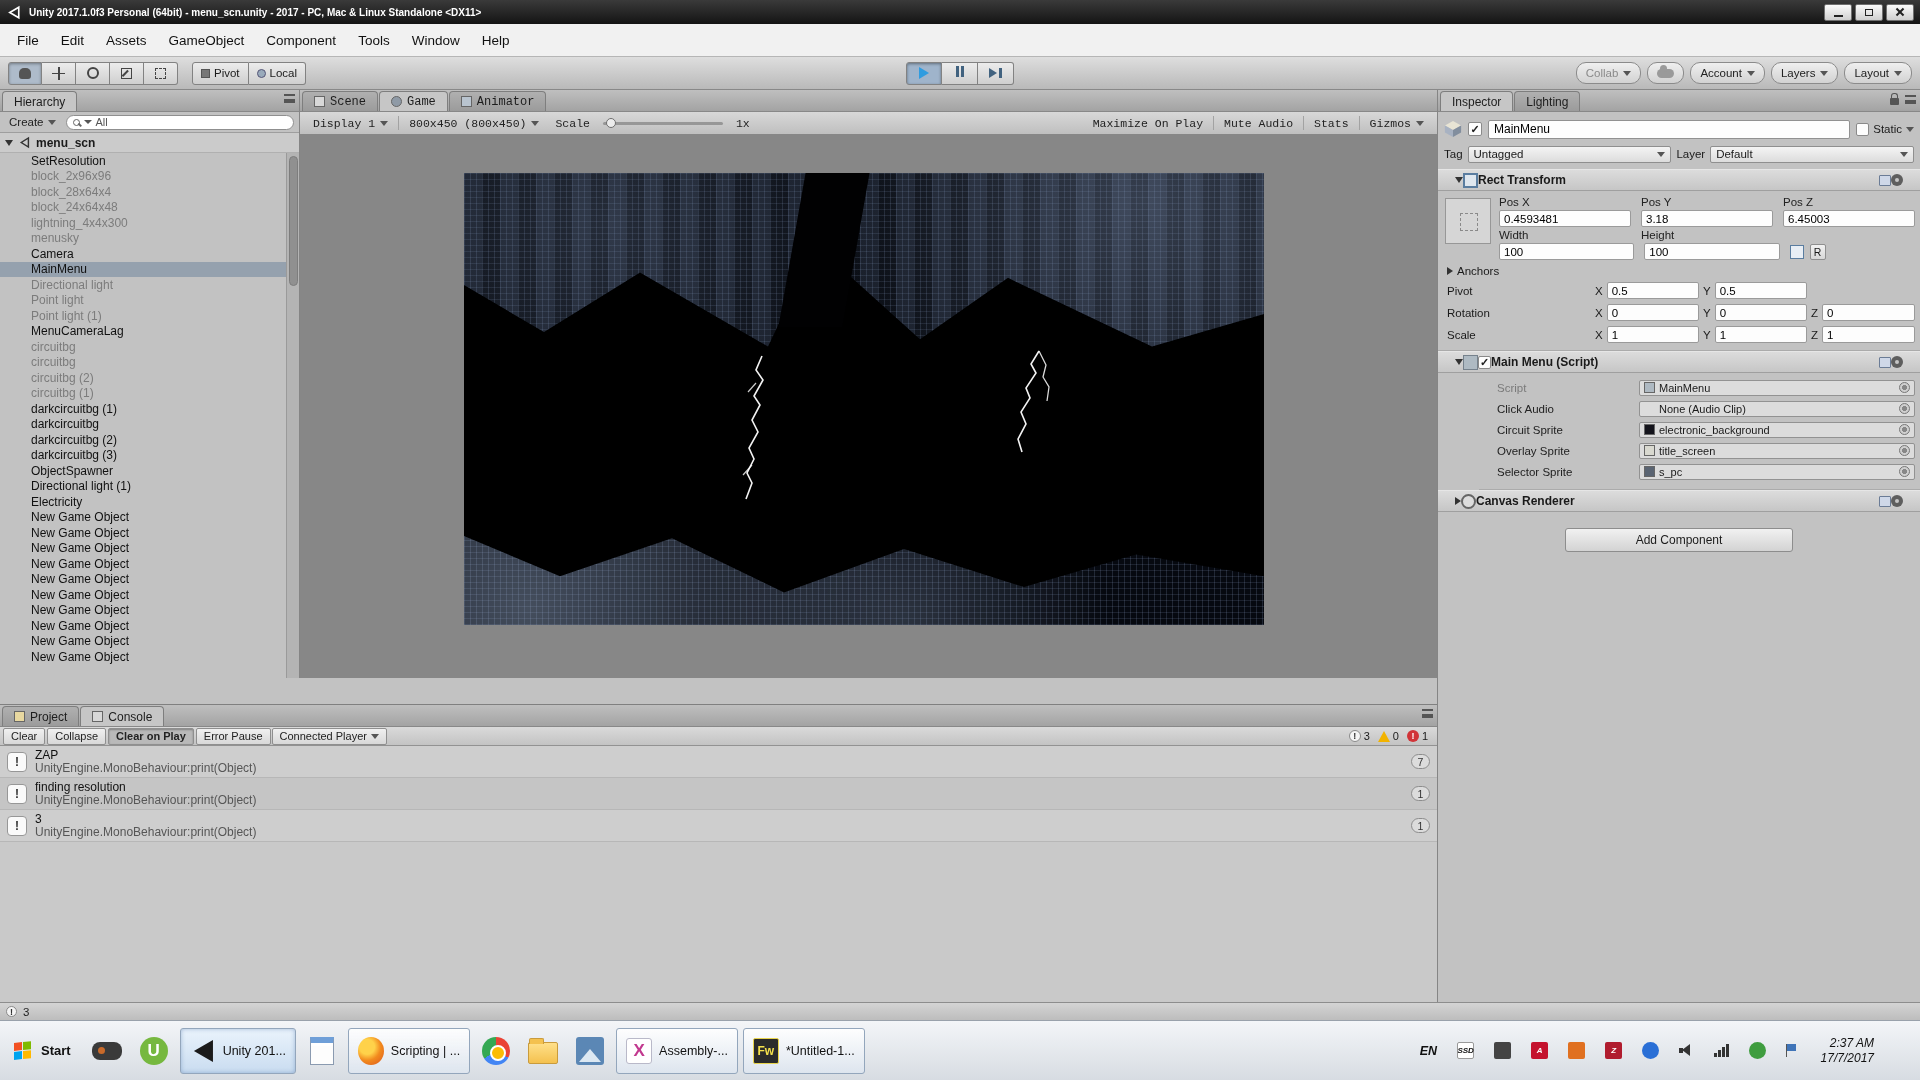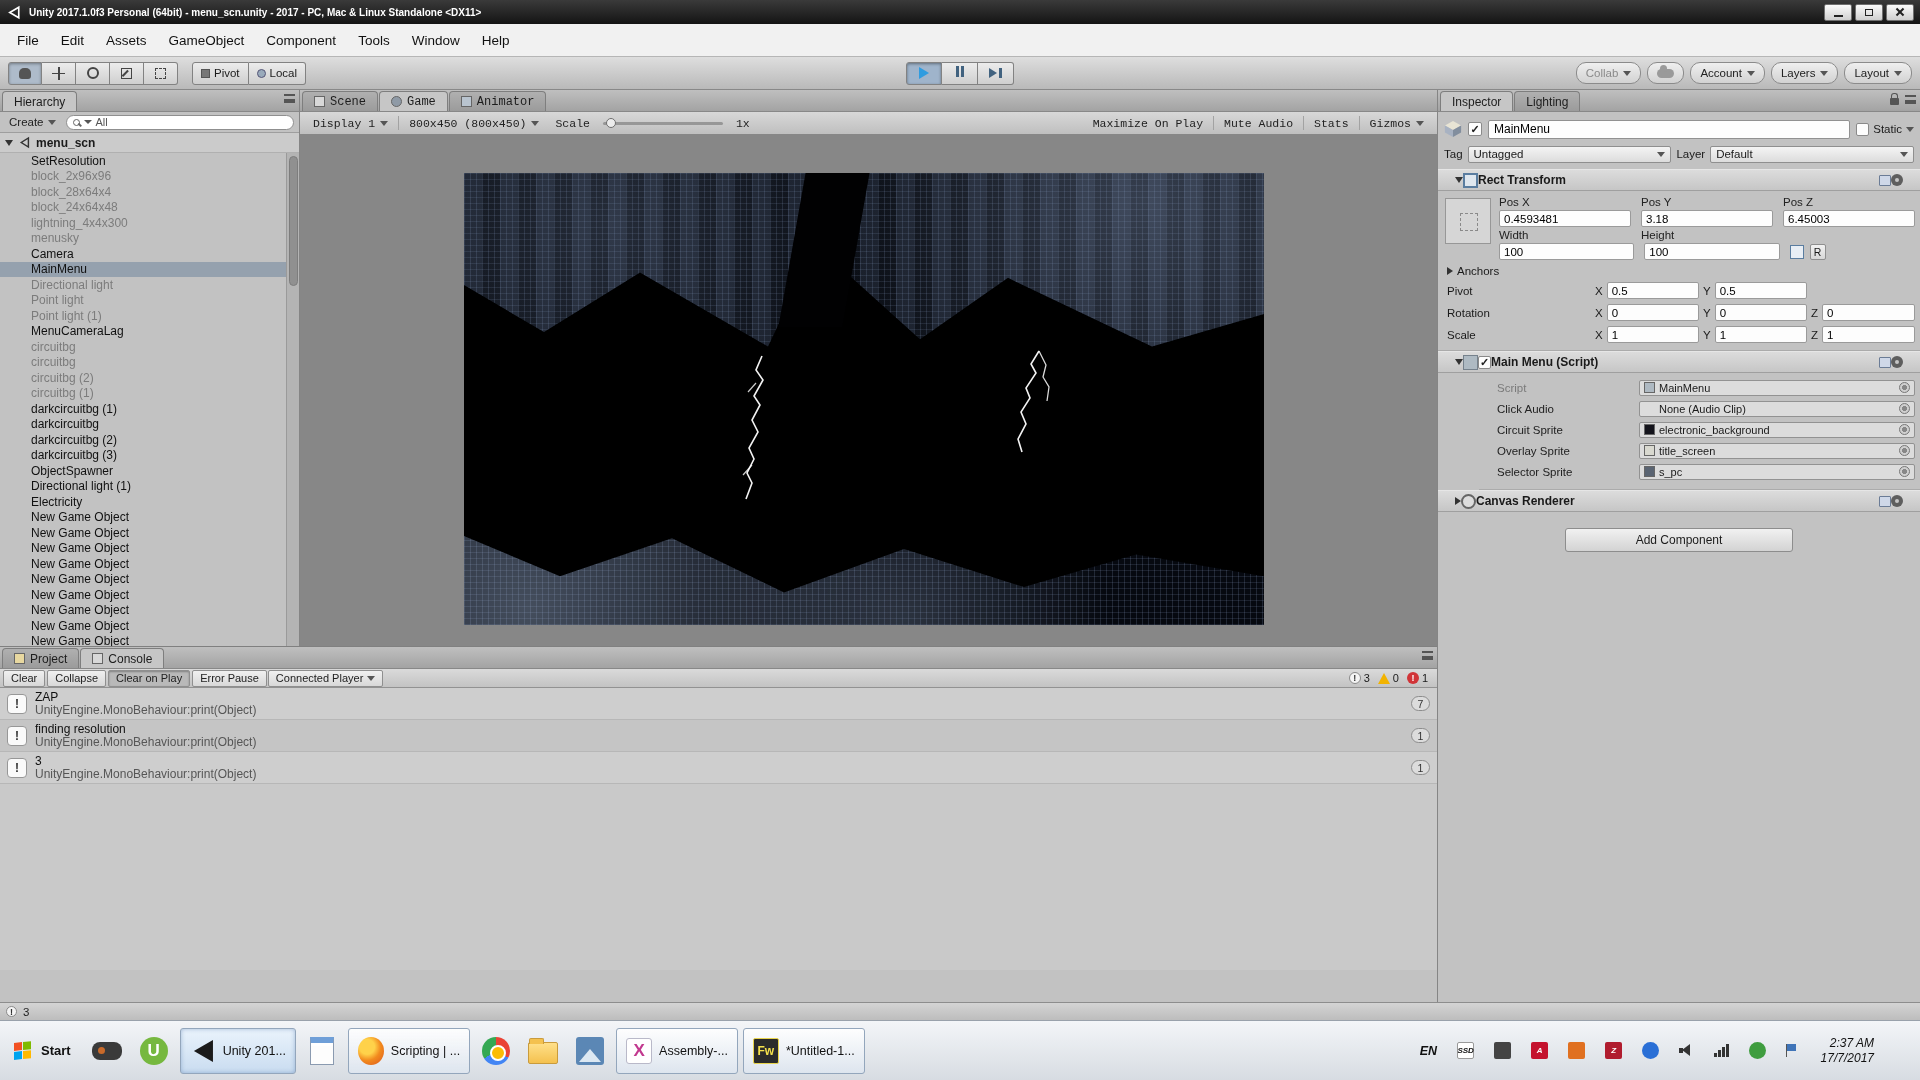--- a/index.html
+++ b/index.html
@@ -156,24 +156,24 @@
   .mm-row{display:flex;align-items:center;height:19px;padding:0 5px 0 18px;margin-top:2px;}
   .mm-row.script .mm-label{color:#7a7a7a;}
   .mm-label{width:142px;font-size:11.5px;color:#222;flex:none;}
   .obj-field{flex:1;height:16px;background:#dcdcdc;border:1px solid #929292;border-radius:2px;display:flex;align-items:center;padding:0 4px;gap:4px;font-size:11px;min-width:0;}
   .obj-field .val{white-space:nowrap;overflow:hidden;text-overflow:ellipsis;}
   .mini-icon{width:11px;height:11px;border:1px solid #666;flex:none;}
   .picker{margin-left:auto;width:11px;height:11px;border-radius:50%;border:1px solid #777;background:radial-gradient(circle,#888 0 2.5px,#cfcfcf 2.5px);flex:none;}
   .add-comp{display:block;margin:16px auto 0;width:228px;height:24px;background:linear-gradient(#f1f1f1,#d3d3d3);border:1px solid #8d8d8d;border-radius:3px;font-size:12px;text-align:center;line-height:22px;color:#1c1c1c;}
 
   
-  #console{top:646px;left:0;width:1437px;height:324px;border-top:1px solid #808080;display:flex;flex-direction:column;}
+  #console{top:704px;left:0;width:1437px;height:324px;border-top:1px solid #808080;display:flex;flex-direction:column;}
   .console-toolbar{height:19px;background:linear-gradient(#dadada,#c3c3c3);border-bottom:1px solid #929292;display:flex;align-items:center;padding:0 3px;font-size:11px;gap:1px;}
   .c-btn{padding:1.5px 7px;border:1px solid #8f8f8f;background:linear-gradient(#f0f0f0,#d8d8d8);border-radius:2px;color:#222;}
-  .c-btn.pressed{background:#b9b9b9;box-shadow:inset 0 1px 2px rgba(0,0,0,.3);}
+  .c-btn.pressed{background:#b9b9b9;box-shadow:inset 0 1px 2px rgba(0,0,0,.3);font-weight:bold;}
   .c-counts{margin-left:auto;display:flex;align-items:center;gap:8px;padding-right:6px;font-size:11px;}
   .cnt{display:flex;align-items:center;gap:3px;}
   .ico-info{width:12px;height:12px;border-radius:50%;background:#f4f4f4;border:1px solid #8a8a8a;color:#333;font-size:9px;font-weight:bold;display:flex;align-items:center;justify-content:center;}
   .ico-warn{width:0;height:0;border-left:6px solid transparent;border-right:6px solid transparent;border-bottom:11px solid #f2b300;}
   .ico-err{width:12px;height:12px;border-radius:50%;background:#d13438;color:#fff;font-size:9px;font-weight:bold;display:flex;align-items:center;justify-content:center;}
   .log-row{height:32px;display:flex;align-items:center;padding:0 7px;border-bottom:1px solid #b7b7b7;}
   .log-row:nth-child(odd){background:#cecece;}
   .log-row:nth-child(even){background:#c5c5c5;}
   .log-icon{width:20px;height:20px;border-radius:4px;background:#fafafa;border:1px solid #979797;color:#333;font-weight:bold;font-size:12px;display:flex;align-items:center;justify-content:center;margin-right:8px;flex:none;}
   .log-text{display:flex;flex-direction:column;justify-content:center;min-width:0;}

